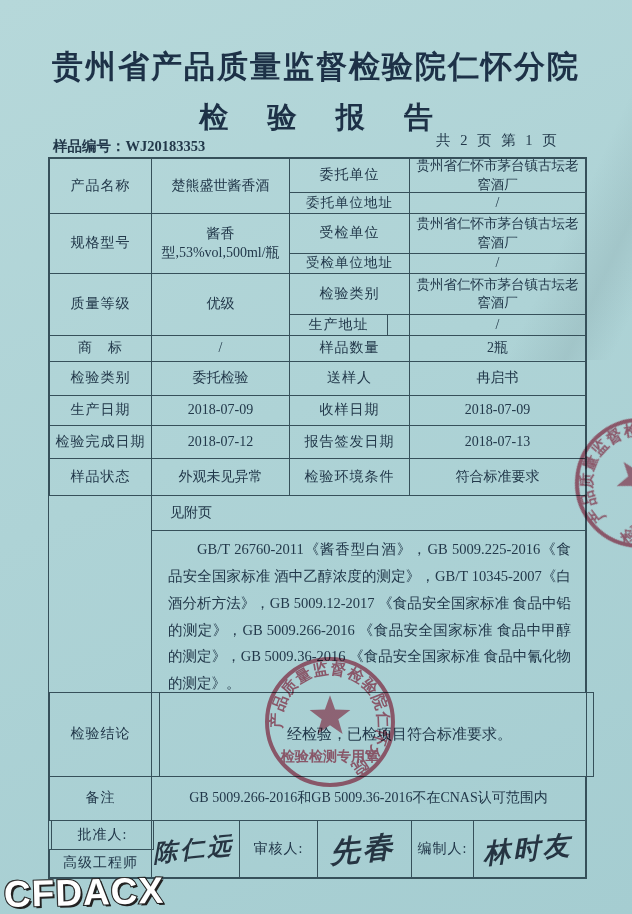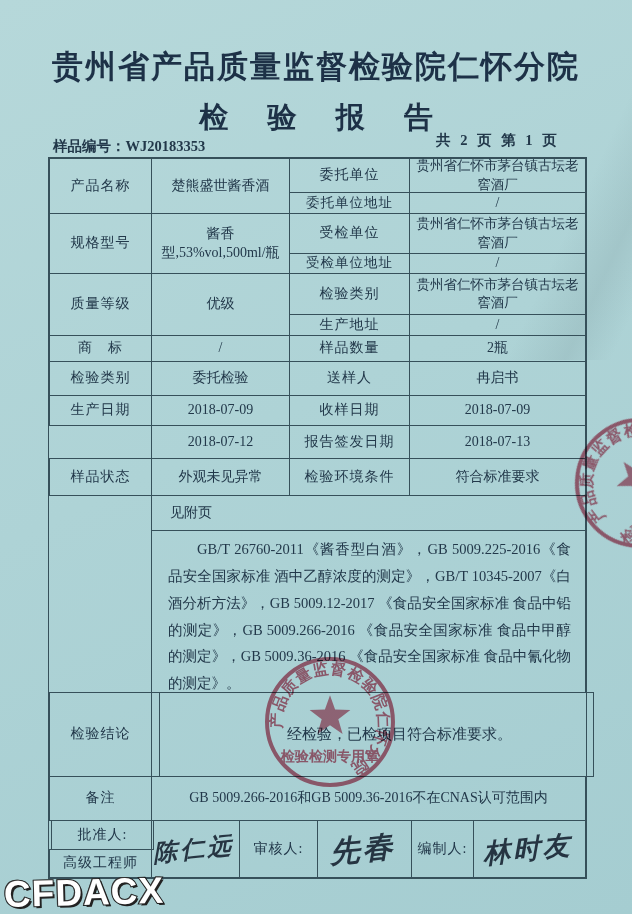--- a/index.html
+++ b/index.html
@@ -21,21 +21,21 @@
   }
   .org-title{
     position:absolute;left:0;top:46px;width:632px;text-align:center;
     font-size:31px;font-weight:bold;letter-spacing:2px;color:#1d3147;
   }
   .report-title{
     position:absolute;left:0;top:98px;width:632px;text-align:center;
     font-size:29px;font-weight:bold;letter-spacing:16px;text-indent:16px;color:#1d3147;
   }
   .sample-line{position:absolute;left:53px;top:137px;font-size:14.5px;font-weight:bold;}
-  .page-info{position:absolute;left:436px;top:131px;font-size:14.5px;letter-spacing:3px;font-weight:bold;}
+  .page-info{position:absolute;left:436px;top:131px;font-size:14.5px;letter-spacing:3px;font-weight:normal;}
   .form{
     position:absolute;left:48px;top:157px;width:539px;height:722px;
     box-sizing:border-box;border:1px solid var(--line);
   }
   .cell{
     position:absolute;box-sizing:border-box;border:1px solid var(--line);
     display:flex;align-items:center;justify-content:center;text-align:center;
     font-size:14px;line-height:1.35;padding:1px 4px;color:var(--ink);
   }
   .cell.lbl{letter-spacing:1px;}
@@ -89,38 +89,39 @@
   <div class="cell" style="left:102px;top:55px;width:139px;height:61px">酱香型,53%vol,500ml/瓶</div>
   <div class="cell lbl" style="left:240px;top:55px;width:121px;height:41px">受检单位</div>
   <div class="cell small" style="left:360px;top:55px;width:177px;height:41px">贵州省仁怀市茅台镇古坛老窖酒厂</div>
   <div class="cell lbl small" style="left:240px;top:95px;width:121px;height:21px">受检单位地址</div>
   <div class="cell" style="left:360px;top:95px;width:177px;height:21px">/</div>
 
   <div class="cell lbl" style="left:0;top:115px;width:103px;height:63px">质量等级</div>
   <div class="cell" style="left:102px;top:115px;width:139px;height:63px">优级</div>
   <div class="cell lbl" style="left:240px;top:115px;width:121px;height:42px">检验类别</div>
   <div class="cell small" style="left:360px;top:115px;width:177px;height:42px">贵州省仁怀市茅台镇古坛老窖酒厂</div>
-  <div class="cell lbl" style="left:240px;top:156px;width:121px;height:22px">生产地址</div>
+  <div class="cell lbl" style="left:240px;top:156px;width:99px;height:22px">生产地址</div>
   <div class="cell" style="left:360px;top:156px;width:177px;height:22px">/</div>
 
   <div class="cell lbl" style="left:0;top:177px;width:103px;height:27px">商　标</div>
   <div class="cell" style="left:102px;top:177px;width:139px;height:27px">/</div>
   <div class="cell lbl" style="left:240px;top:177px;width:121px;height:27px">样品数量</div>
   <div class="cell" style="left:360px;top:177px;width:177px;height:27px">2瓶</div>
 
   <div class="cell lbl" style="left:0;top:203px;width:103px;height:35px">检验类别</div>
   <div class="cell" style="left:102px;top:203px;width:139px;height:35px">委托检验</div>
   <div class="cell lbl" style="left:240px;top:203px;width:121px;height:35px">送样人</div>
   <div class="cell" style="left:360px;top:203px;width:177px;height:35px">冉启书</div>
 
   <div class="cell lbl" style="left:0;top:237px;width:103px;height:31px">生产日期</div>
   <div class="cell" style="left:102px;top:237px;width:139px;height:31px">2018-07-09</div>
   <div class="cell lbl" style="left:240px;top:237px;width:121px;height:31px">收样日期</div>
   <div class="cell" style="left:360px;top:237px;width:177px;height:31px">2018-07-09</div>
 
+  <div class="cell lbl" style="left:0;top:267px;width:103px;height:34px">检验完成日期</div>
   <div class="cell" style="left:102px;top:267px;width:139px;height:34px">2018-07-12</div>
   <div class="cell lbl" style="left:240px;top:267px;width:121px;height:34px">报告签发日期</div>
   <div class="cell" style="left:360px;top:267px;width:177px;height:34px">2018-07-13</div>
 
   <div class="cell lbl" style="left:0;top:300px;width:103px;height:38px">样品状态</div>
   <div class="cell lbl" style="left:240px;top:300px;width:121px;height:38px">检验环境条件</div>
   <div class="cell" style="left:102px;top:300px;width:139px;height:38px">外观未见异常</div>
   <div class="cell" style="left:360px;top:300px;width:177px;height:38px">符合标准要求</div>
 
   <div class="cell left" style="left:102px;top:337px;width:435px;height:36px">见附页</div>

